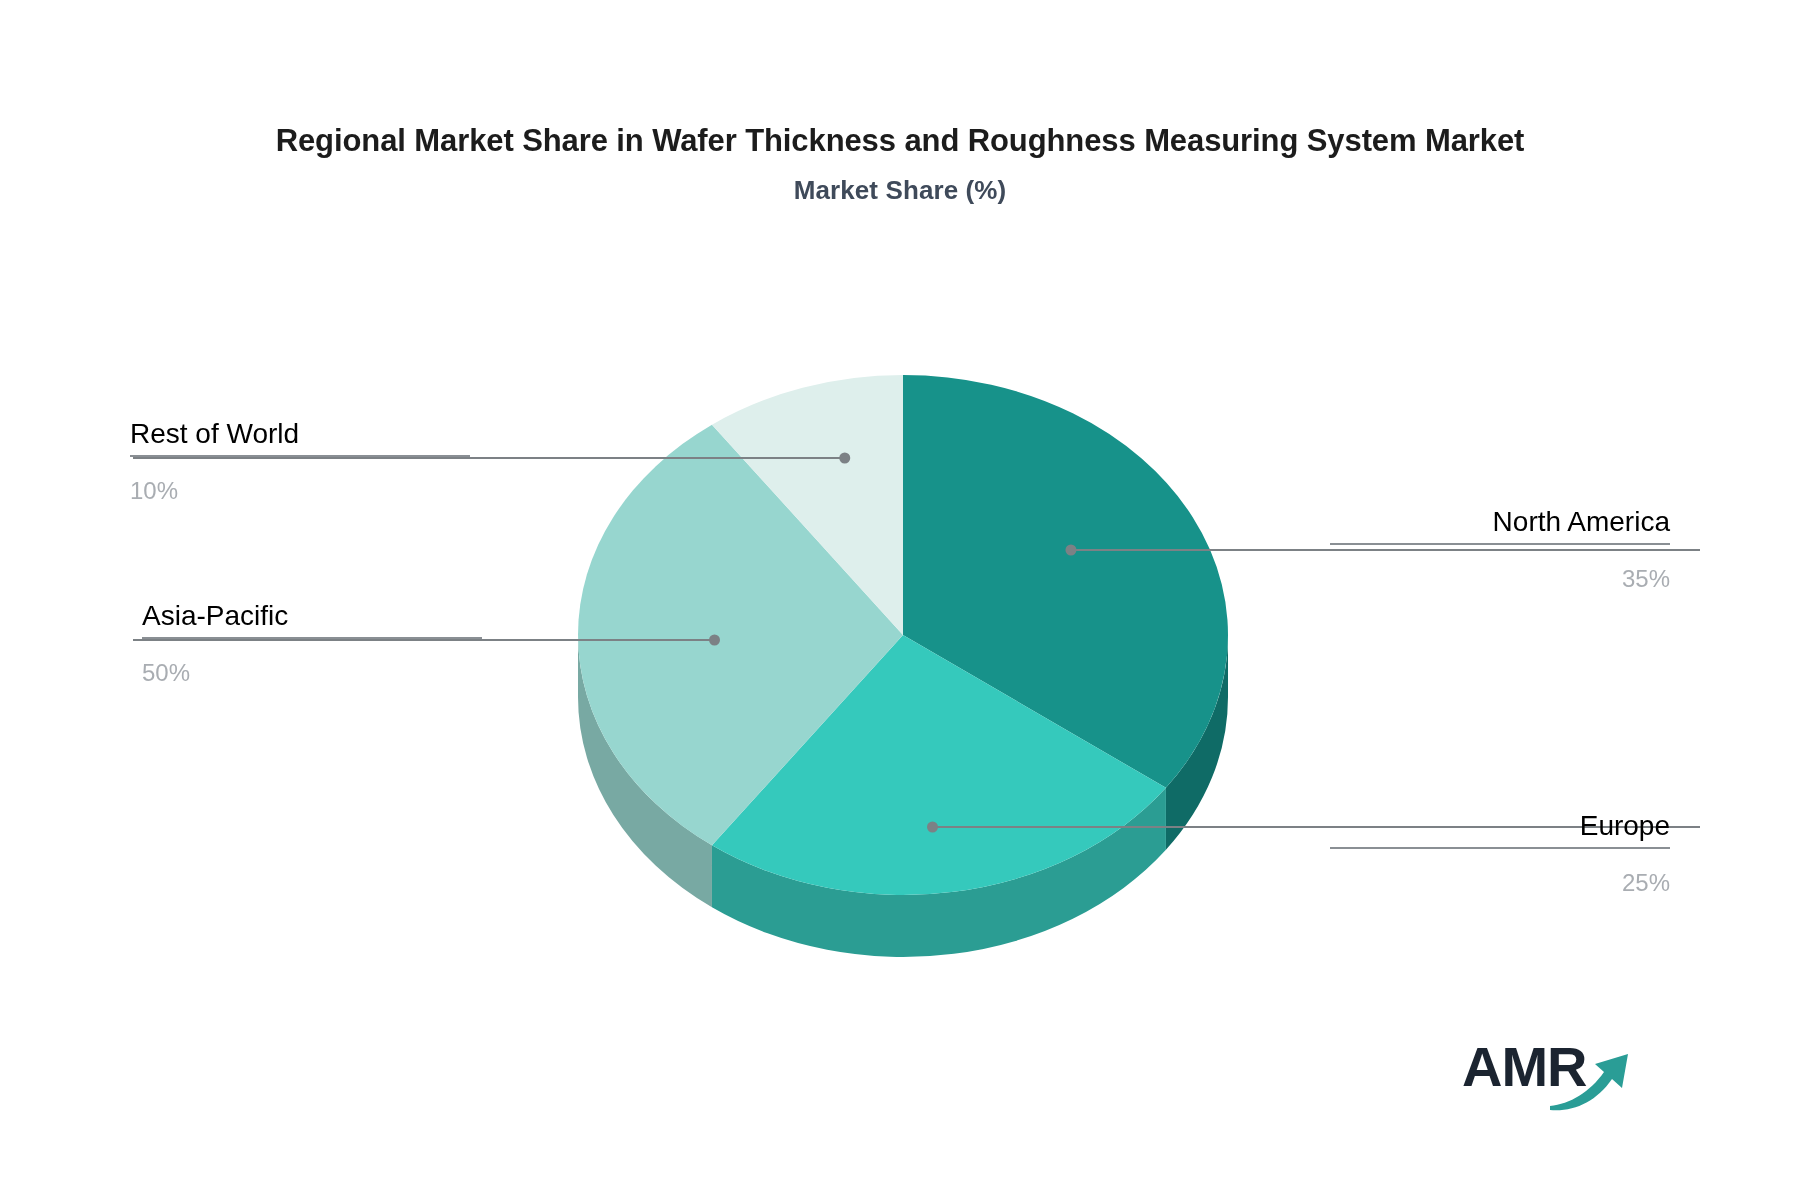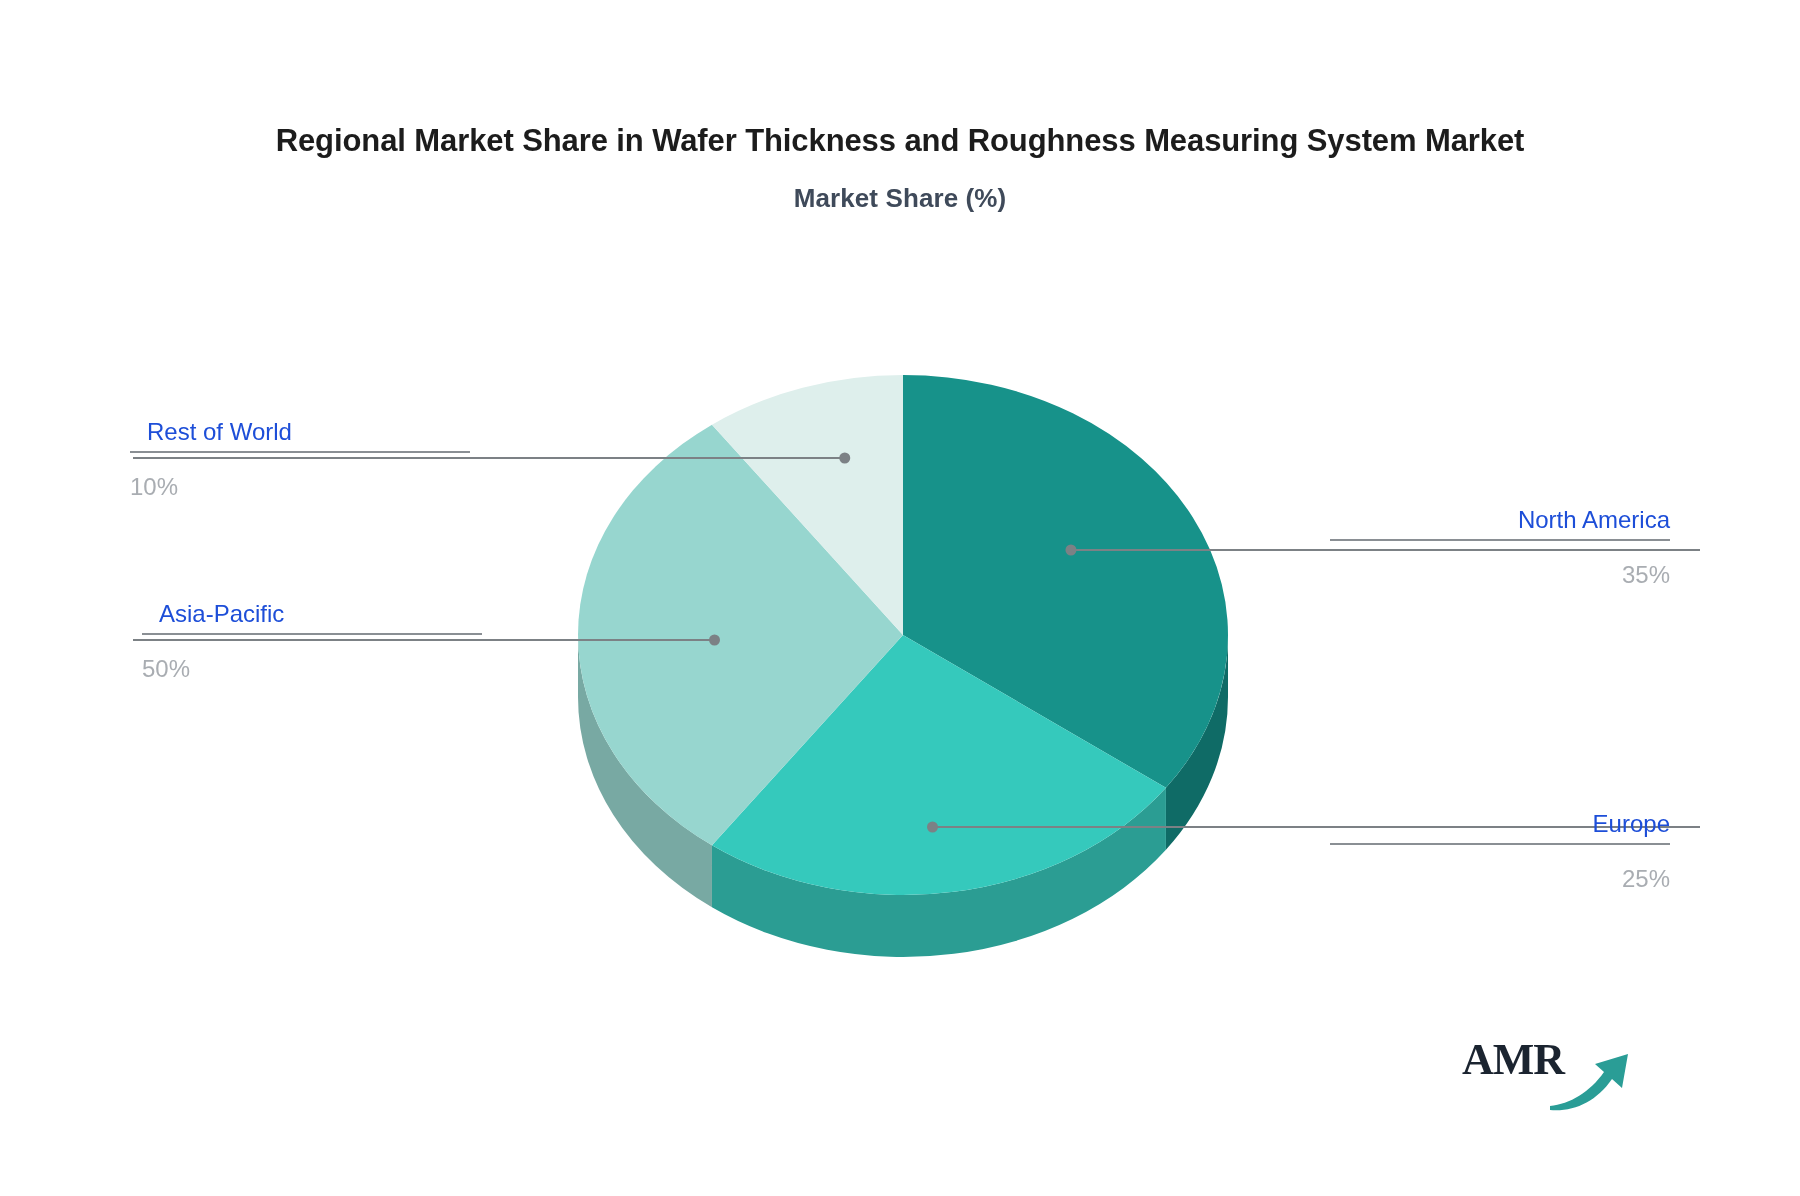--- a/index.html
+++ b/index.html
@@ -31,45 +31,44 @@
     text-align: center;
   }
   .chart-title {
     font-size: 31px;
     font-weight: bold;
     color: #1c1c1c;
     letter-spacing: -0.1px;
     line-height: 1.2;
   }
   .chart-subtitle {
-    margin-top: 24px;
+    margin-top: 16px;
     font-size: 26px;
     font-weight: bold;
     color: #3f4a5a;
     letter-spacing: 0.1px;
   }
 
   
   #pie-svg {
     position: absolute;
     left: 0;
     top: 0;
   }
 
   
   .callout {
     position: absolute;
     width: 340px;
   }
   .callout .cl-name {
-    font-size: 24px;
-    color: #1d4ed8;
+    font-size: 28px;
+    color: #000000;
     line-height: 1.15;
     white-space: nowrap;
-    margin-left: 17px;
   }
   .callout .cl-rule {
     height: 0;
     border-top: 2px solid #8a8f94;
     margin-top: 5px;
   }
   .callout .cl-value {
     font-size: 24px;
     color: #a9adb2;
     margin-top: 20px;
@@ -88,25 +87,25 @@
     position: absolute;
     left: 1462px;
     top: 1024px;
     width: 180px;
     height: 88px;
   }
   .amr-text {
     position: absolute;
     left: 0;
     top: 10px;
-    font-size: 44px;
+    font-size: 56px;
     font-weight: bold;
     color: #1b2430;
     letter-spacing: -1px;
-    font-family: Liberation Serif, serif;
+    font-family: Liberation Sans, sans-serif;
   }
 </style>
 </head>
 <body>
 
 <div id="stage">
 
   <div class="title-block">
     <div class="chart-title">Regional Market Share in Wafer Thickness and Roughness Measuring System Market</div>
     <div class="chart-subtitle">Market Share (%)</div>

